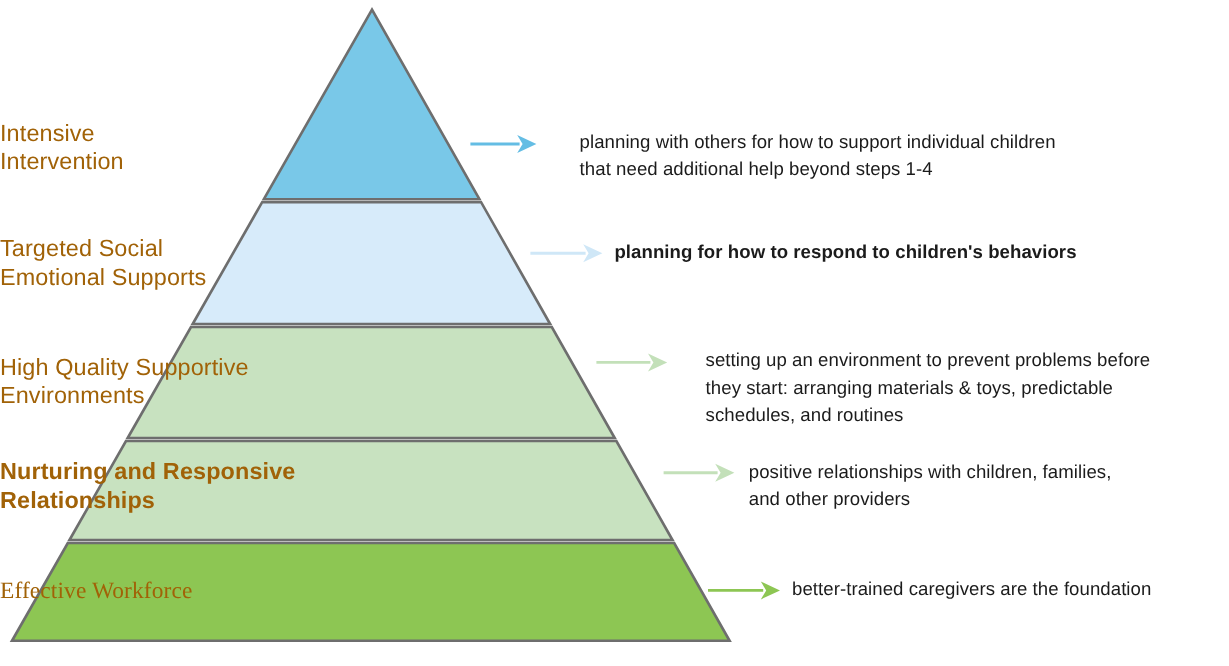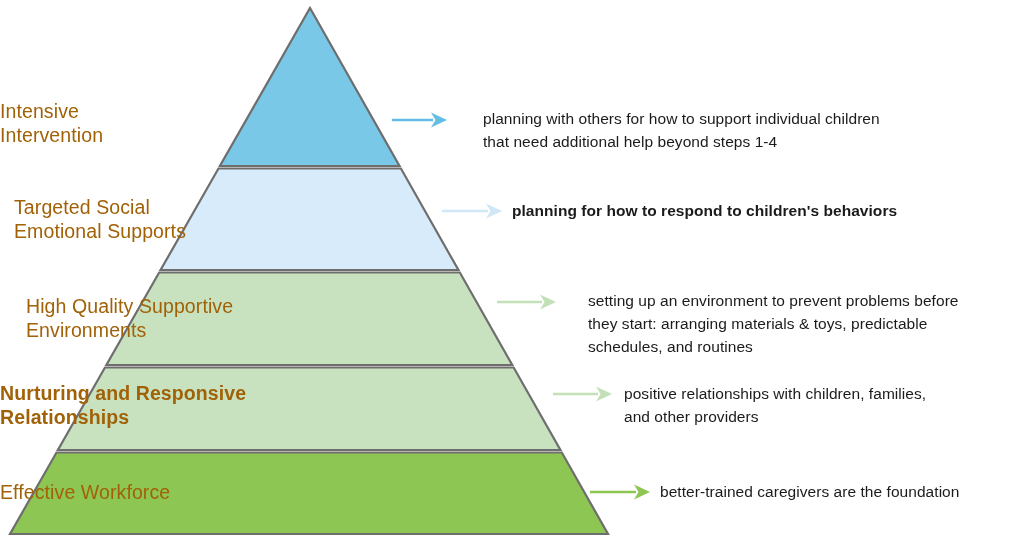--- a/index.html
+++ b/index.html
@@ -69,27 +69,27 @@
         <line x1="553" y1="394" x2="598" y2="394" stroke="#c3e0b9" stroke-width="2.4"></line>
         <polygon points="612,394 596,386.5 600.5,394 596,401.5" fill="#c3e0b9"></polygon>
         <line x1="590" y1="492" x2="636" y2="492" stroke="#8dc653" stroke-width="2.4"></line>
         <polygon points="650,492 634,484.5 638.5,492 634,499.5" fill="#8dc653"></polygon>
       </g>
   </svg>
 
   <div id="tier-labels">
       <div class="tier-label" style="left: 0px; width: 619.7px; top: 124px; transform: translateY(-50%);">Intensive
 Intervention</div>
-      <div class="tier-label" style="left: 0px; width: 619.197px; top: 220px; transform: translateY(-50%); margin-left: 14px;">Targeted Social
+      <div class="tier-label" style="left: 0px; width: 619.197px; top: 220px; transform: translateY(-50%);">Targeted Social
 Emotional Supports</div>
-      <div class="tier-label" style="left: 14px; width: 618.818px; top: 319px; transform: translateY(-50%); padding-left: 12px;">High Quality Supportive
+      <div class="tier-label" style="left: 0px; width: 618.818px; top: 319px; transform: translateY(-50%);">High Quality Supportive
 Environments</div>
       <div class="tier-label" style="left: 0px; width: 618.476px; top: 406px; transform: translateY(-50%); font-weight: bold;">Nurturing and Responsive
 Relationships</div>
-      <div class="tier-label" style="left: 0px; width: 618.155px; top: 493px; transform: translateY(-50%);">Effective Workforce</div>
+      <div class="tier-label" style="left: 0px; width: 618.155px; top: 493px; transform: translateY(-50%); font-family: Liberation Serif, serif;">Effective Workforce</div>
     </div>
   <div id="callout-texts">
       <div class="callout" style="left: 457px; top: 108px; width: 563px; margin-left: 26px;">planning with others for how to support individual children
 that need additional help beyond steps 1-4</div>
       <div class="callout" style="left: 512px; top: 200px; width: 508px; font-weight: bold;">planning for how to respond to children's behaviors</div>
       <div class="callout" style="left: 588px; top: 290px; width: 454px;">setting up an environment to prevent problems before
 they start: arranging materials &amp; toys, predictable
 schedules, and routines</div>
       <div class="callout" style="left: 624px; top: 383px; width: 398px;">positive relationships with children, families,
 and other providers</div>

